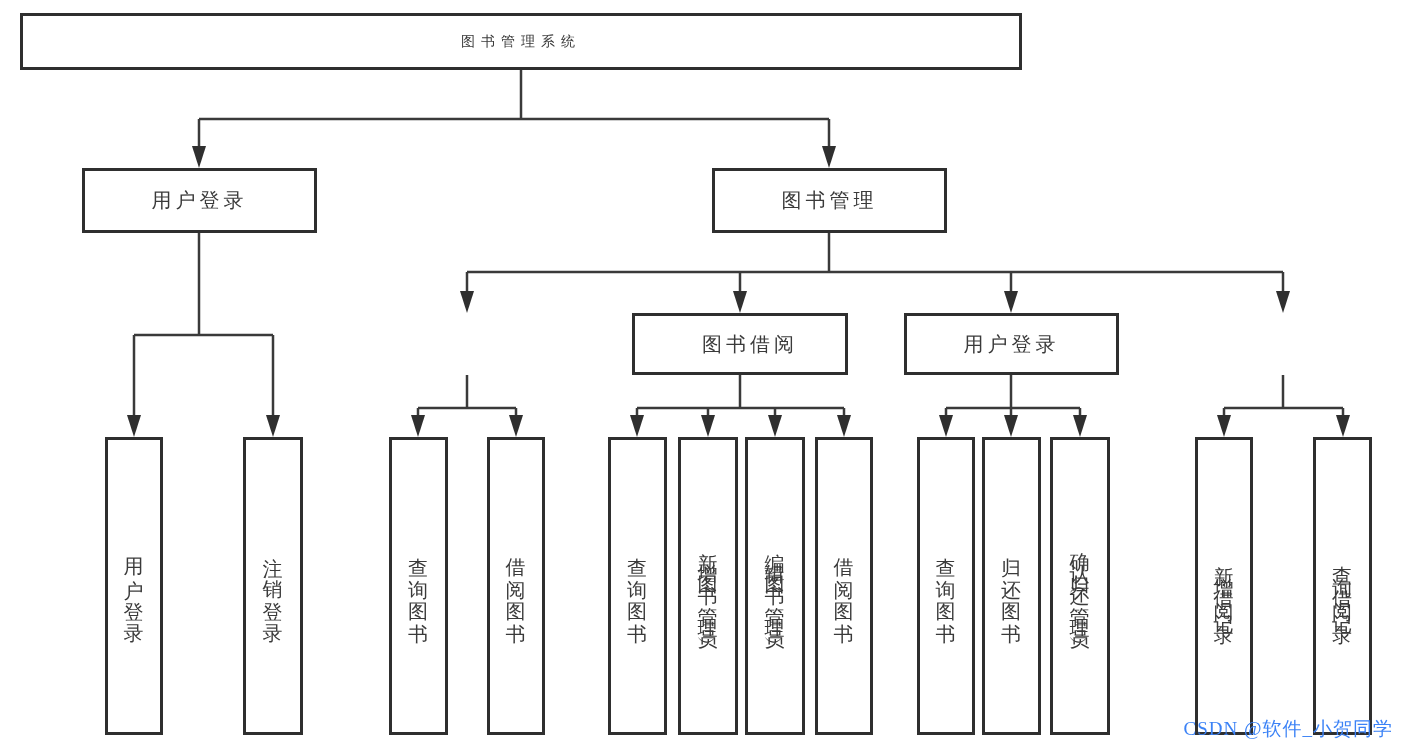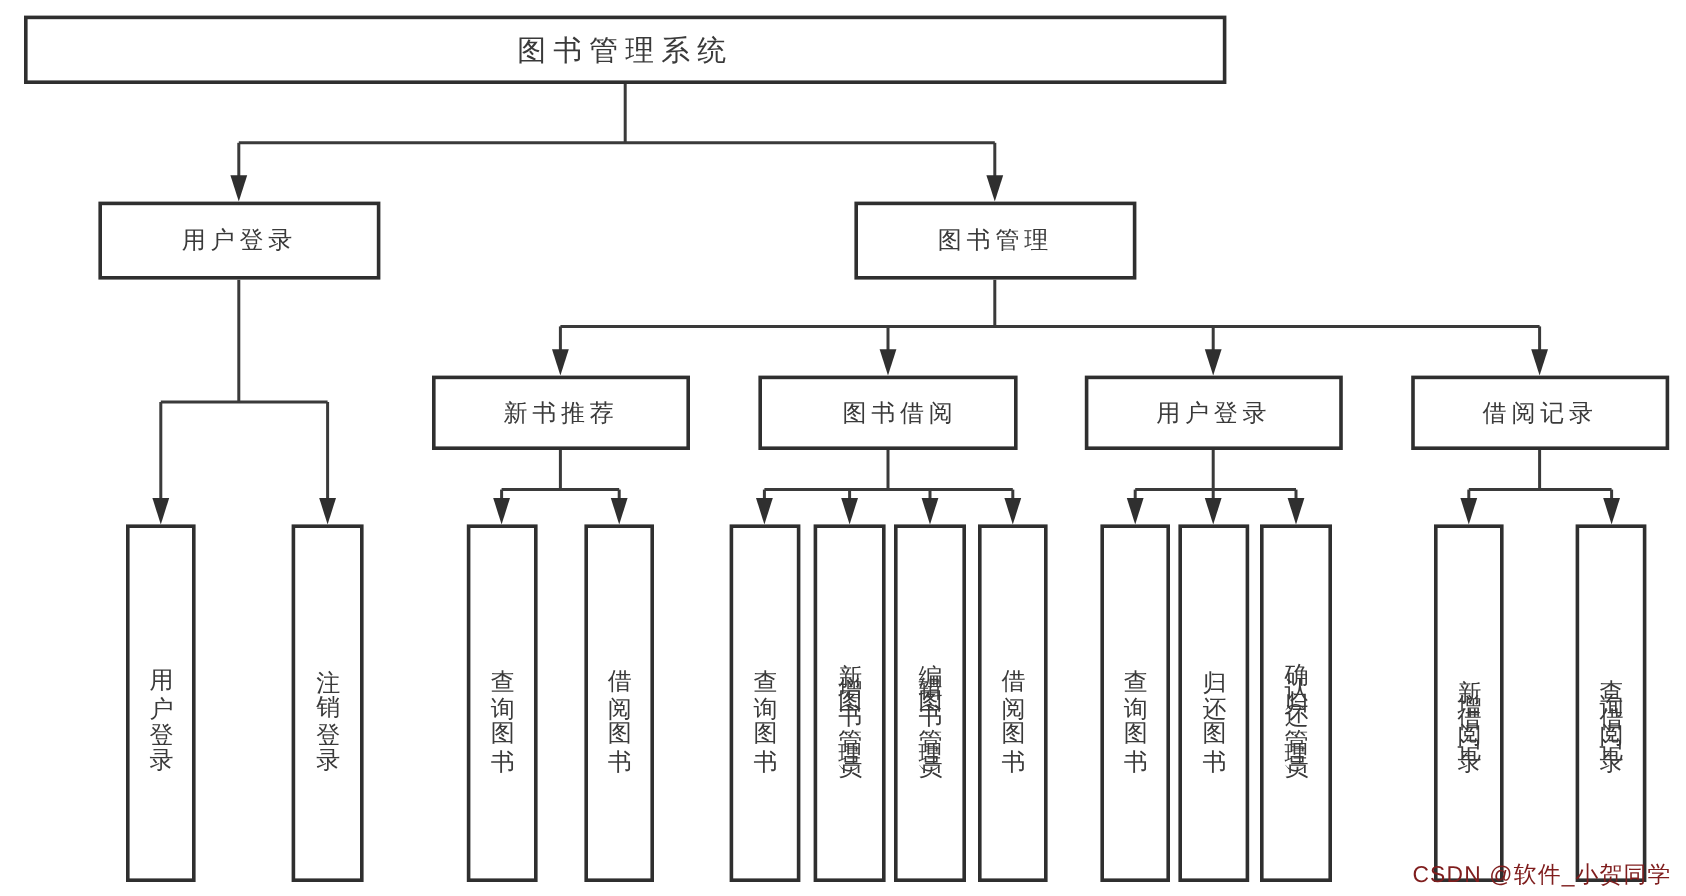--- a/index.html
+++ b/index.html
@@ -23,21 +23,21 @@
     border: 3px solid #2f2f2f;
     background: #ffffff;
     display: flex;
     align-items: center;
     justify-content: center;
     color: #3a3a3a;
     font-size: 20px;
     letter-spacing: 4px;
     white-space: nowrap;
   }
-  .node.root { font-size: 24px; letter-spacing: 6px; }
+  .node.root { font-size: 14px; letter-spacing: 6px; }
   .leaf {
     position: absolute;
     box-sizing: border-box;
     border: 3px solid #2f2f2f;
     background: #ffffff;
     display: flex;
     align-items: center;
     justify-content: center;
     top: 437px;
     height: 298px;
@@ -74,23 +74,24 @@
   .l-d2 { left: 982px;  width: 59px; }
   .l-d3 { left: 1050px; width: 60px; }
   .l-e1 { left: 1195px; width: 58px; }
   .l-e2 { left: 1313px; width: 59px; }
 
   #watermark {
     position: absolute;
     right: 12px;
     top: 716px;
     font-size: 19px;
-    color: #7f1d1d;
+    color: #3b82f6;
     letter-spacing: 1px;
     white-space: nowrap;
+    font-family: Liberation Serif, serif;
   }
 </style>
 </head>
 <body>
 
 <div id="canvas">
 
   <svg id="connectors" viewBox="0 0 1405 747" xmlns="http://www.w3.org/2000/svg">
     <g stroke="#3a3a3a" stroke-width="2.5" fill="none">
 
@@ -155,24 +156,22 @@
       <polygon points="1217,415 1231,415 1224,437"></polygon>
       <polygon points="1336,415 1350,415 1343,437"></polygon>
     </g>
   </svg>
 
   <div class="node root n-root">图书管理系统</div>
 
   <div class="node n-login">用户登录</div>
   <div class="node n-mgmt">图书管理</div>
 
-  <div class="node n-recommend">新书推荐</div>
   <div class="node n-borrow">图书借阅</div>
   <div class="node n-current">用户登录</div>
-  <div class="node n-record">借阅记录</div>
 
   <div class="leaf sparse l-a1">
     <span>用户登录</span>
   </div>
   <div class="leaf sparse l-a2">
     <span>注销登录</span>
   </div>
 
   <div class="leaf sparse l-b1">
     <span>查询图书</span>

